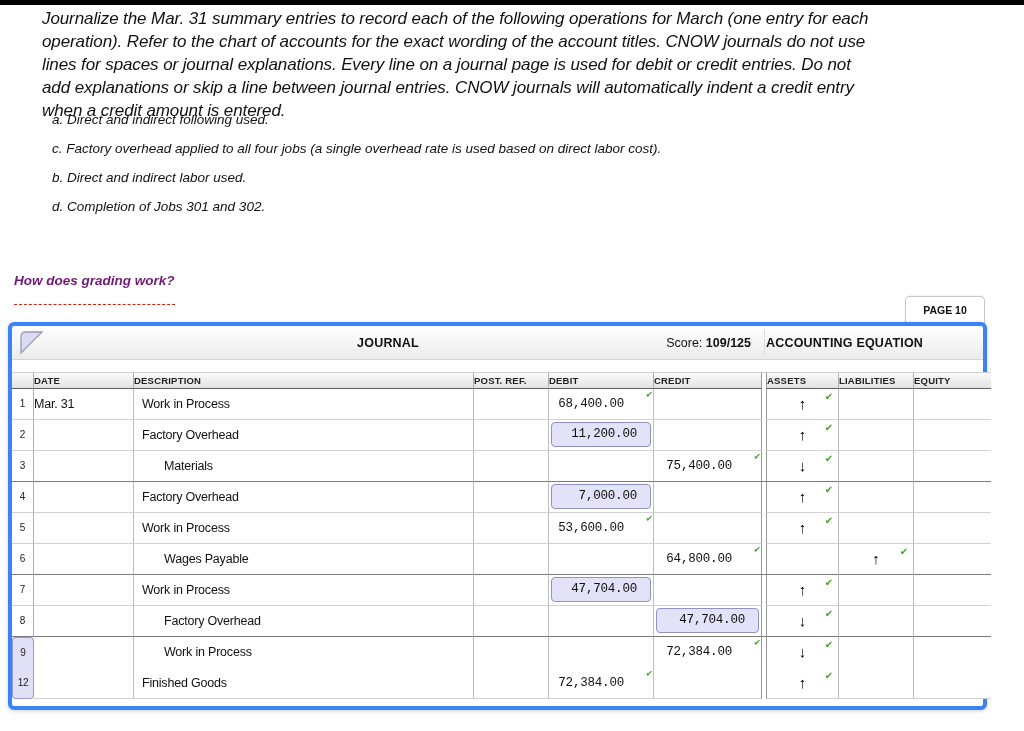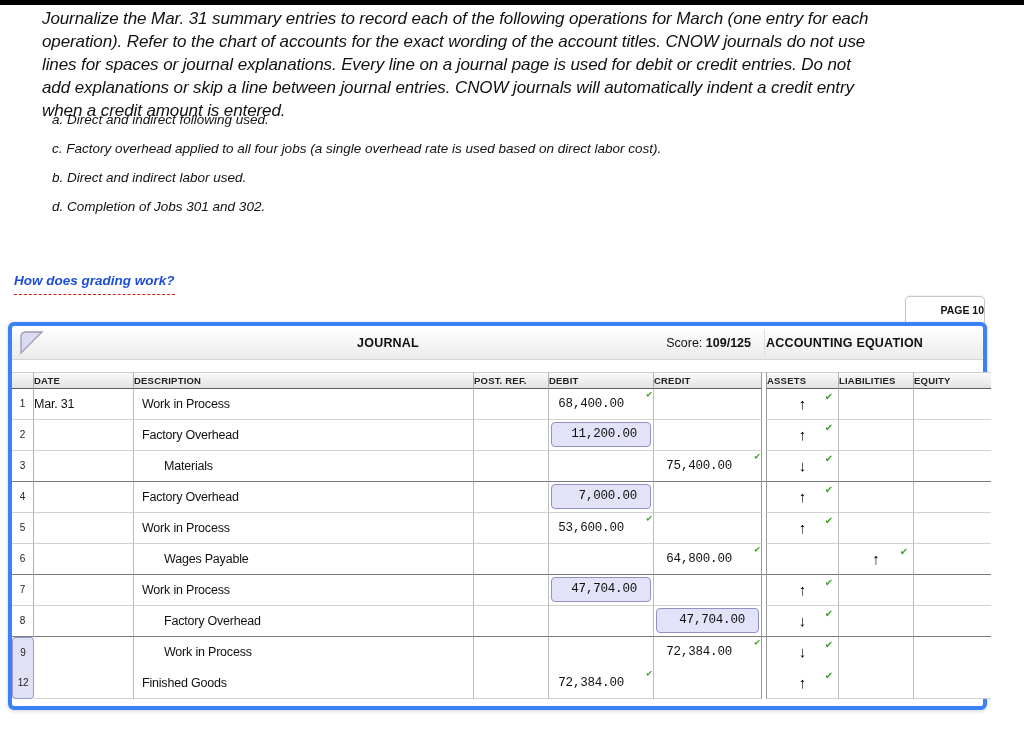--- a/index.html
+++ b/index.html
@@ -6,27 +6,27 @@
   html,body { width:1024px; height:731px; background:#fff; overflow:hidden;
     font-family:"Liberation Sans", sans-serif; color:#111; }
   .topbar { position:absolute; left:0; top:0; width:1024px; height:5px; background:#000; }
 
   .instructions { position:absolute; left:42px; top:7px; width:838px;
     font-style:italic; font-size:17px; line-height:23px; letter-spacing:-0.1px; }
   .items { position:absolute; left:52px; top:105px; font-style:italic;
     font-size:13.5px; line-height:29px; }
   .items div { height:29px; }
 
-  .grading-link { position:absolute; left:14px; top:273px; color:#1d4ed8;
+  .grading-link { position:absolute; left:14px; top:273px; color:#701a75;
     font-style:italic; font-weight:700; font-size:13.5px; cursor:pointer;
-    border-bottom:1px dashed #cc2211; padding-bottom:6px; }
+    border-bottom:1px dashed #cc2211; padding-bottom:16px; }
 
   .page-tab { position:absolute; left:905px; top:296px; width:80px; height:27px;
     background:#fff; border:1px solid #c6c6c6; border-bottom:none;
-    border-radius:5px 5px 0 0; text-align:right; line-height:26px;
+    border-radius:5px 5px 0 0; text-align:center; line-height:26px;
     font-size:10.5px; font-weight:700; box-shadow:0 -1px 2px rgba(0,0,0,0.06); }
 
   .table-wrap { position:absolute; left:8px; top:322px; width:979px; height:388px;
     background:#fff; border:4px solid #3b82f6; border-radius:6px;
     box-shadow:0 1px 4px rgba(0,0,0,0.18); }
 
   .hdr-bar { position:relative; height:34px; border-radius:6px 6px 0 0;
     background:linear-gradient(#ffffff,#ebebeb); border-bottom:1px solid #d5d5d5; }
   .corner-icon { position:absolute; left:7px; top:4px; }
   .journal-title { position:absolute; left:0; top:0; width:752px; height:34px;

